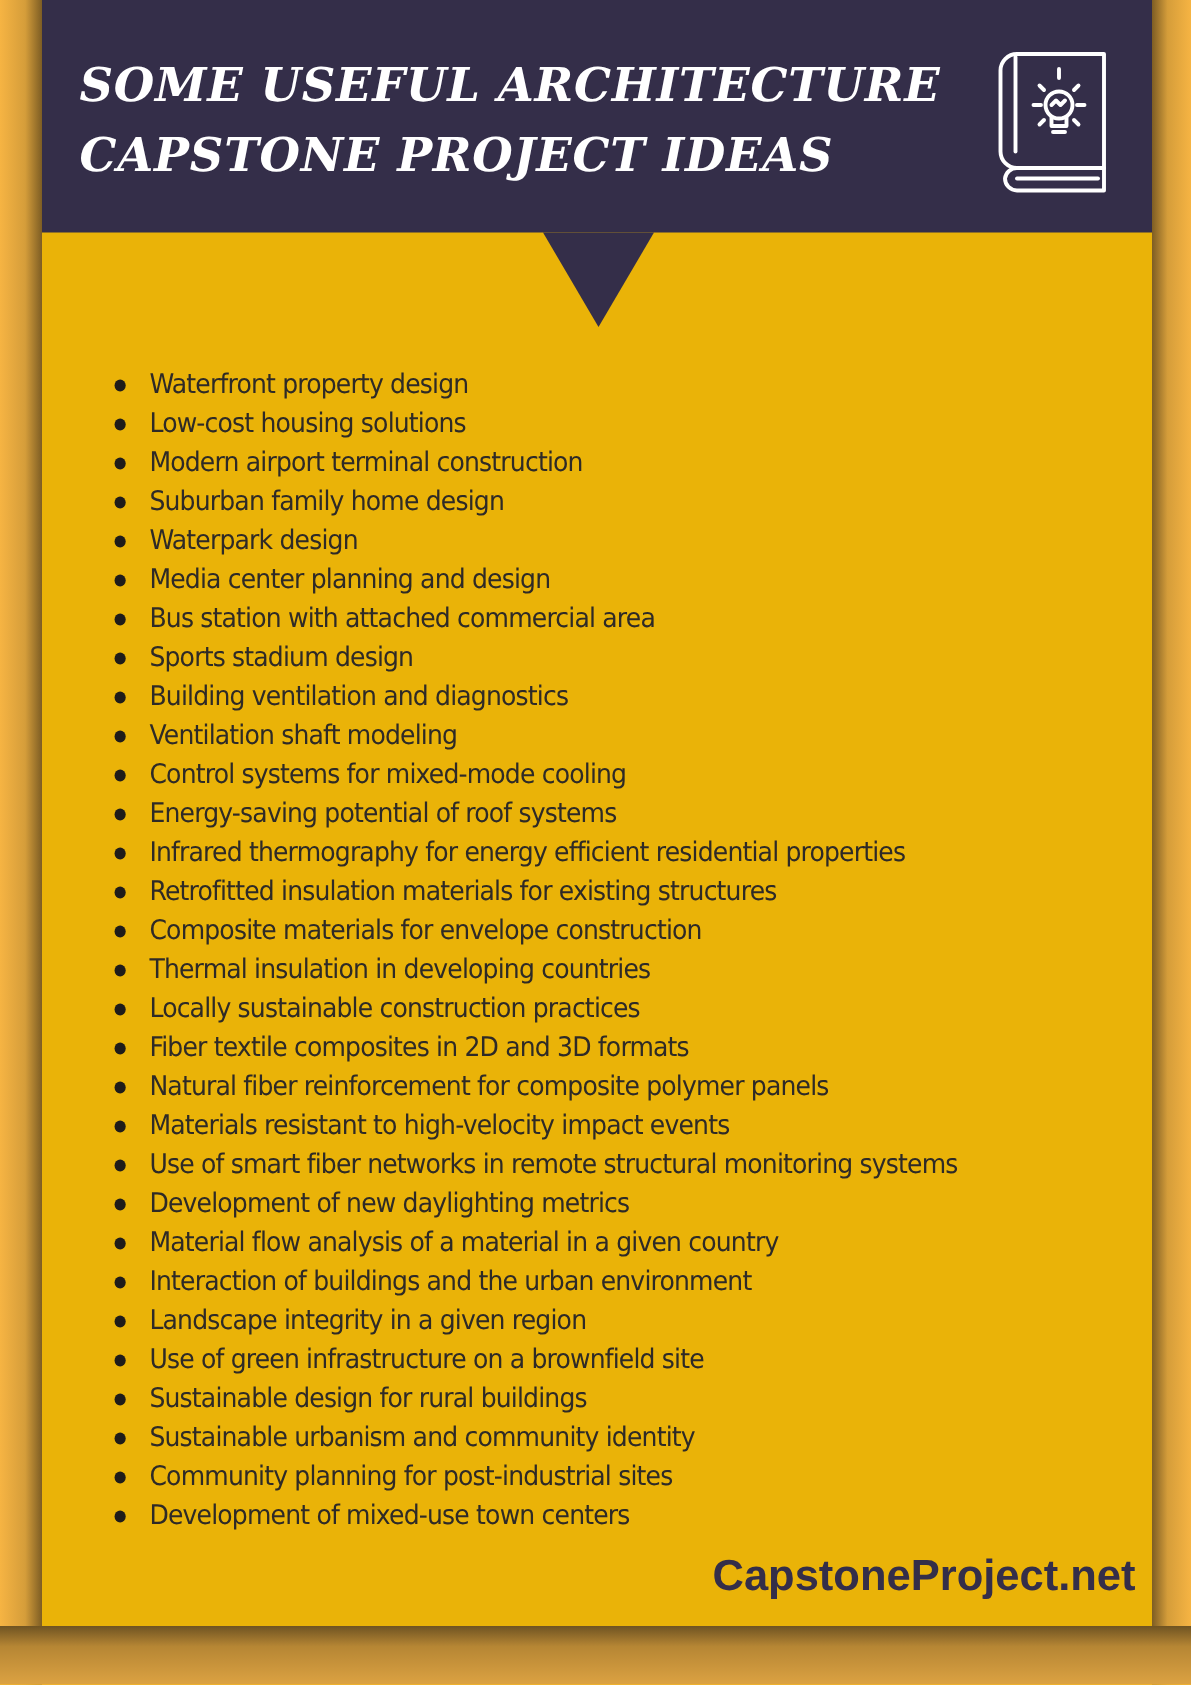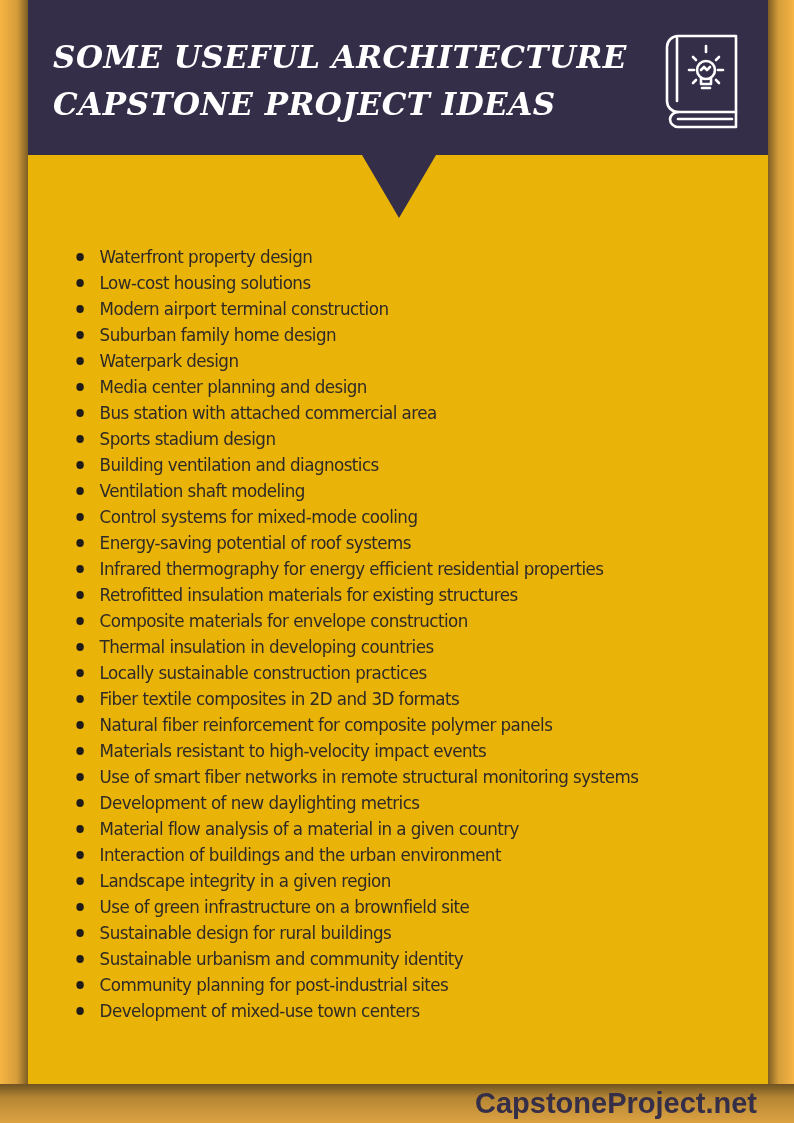--- a/index.html
+++ b/index.html
@@ -51,21 +51,21 @@
       font-family: "DejaVu Sans", sans-serif;
       font-size: 18px; line-height: 26px; color: #2e2a27;
       letter-spacing: -0.6px;
       transform: scaleX(0.93); transform-origin: left center;
     }
     .ideas li .bullet {
       position: absolute; left: 52px; top: 9px; width: 8px; height: 8px;
       border-radius: 50%; background: #1f1c1a;
     }
     .brand {
-      position: absolute; right: 37px; top: 1084px;
+      position: absolute; right: 37px; top: 1032px;
       font-family: "Liberation Sans", sans-serif; font-weight: bold;
       font-size: 29px; line-height: 38px; color: #342e49;
     }
   </style>
 </head>
 <body>
 
 <div class="bg-shade-left"></div>
 <div class="bg-shade-right"></div>
 <div class="bottom-band"></div>

